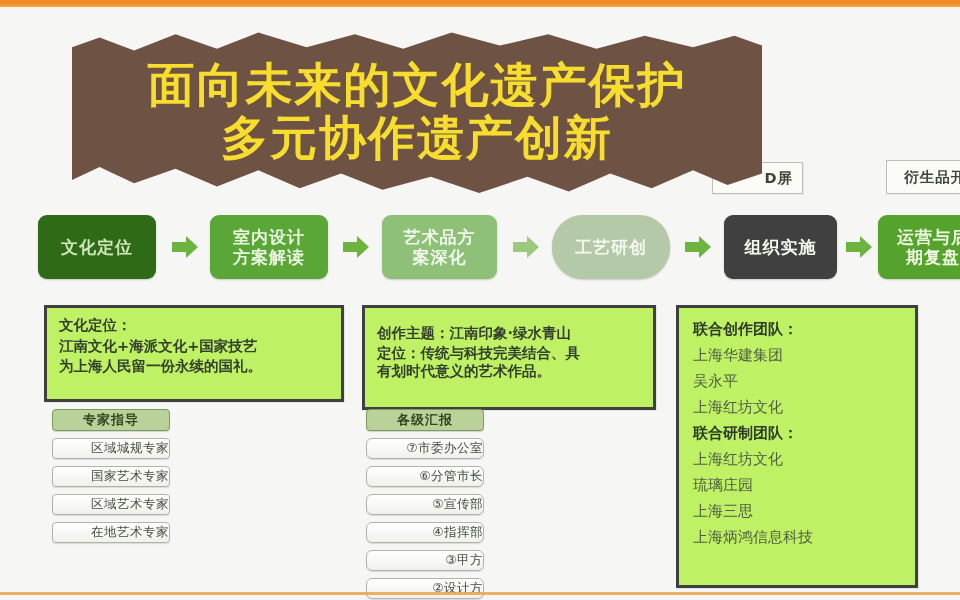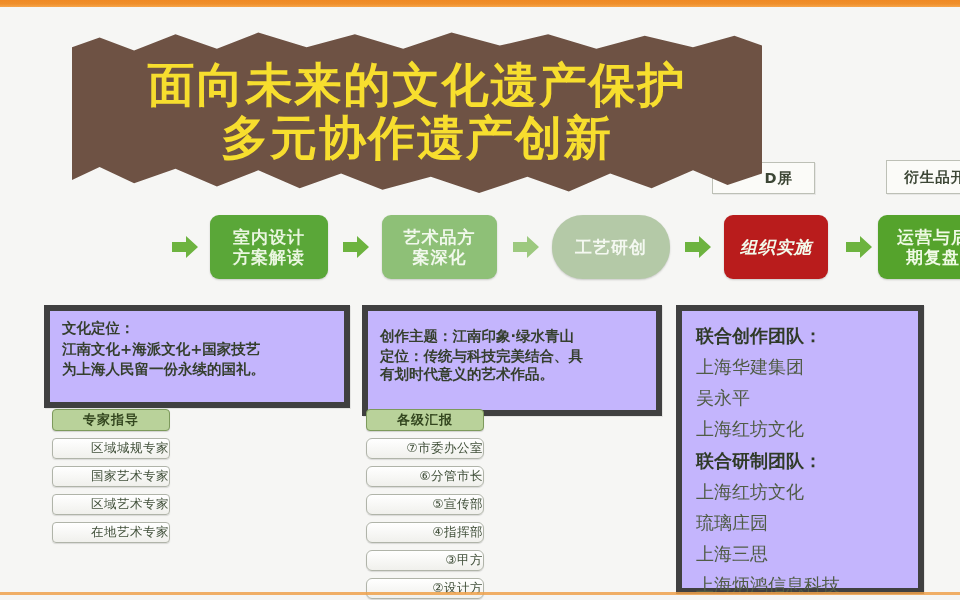--- a/index.html
+++ b/index.html
@@ -31,42 +31,42 @@
   .flow-box{
     position:absolute;top:0;height:64px;border-radius:9px;
     display:flex;align-items:center;justify-content:center;text-align:center;
     font-size:17px;line-height:1.18;font-weight:700;letter-spacing:1px;
     box-shadow:0 1px 2px rgba(0,0,0,.18);
   }
   .fb0{left:0px;width:118px;background:#2f6b17;color:#cfe8bb;}
   .fb1{left:172px;width:118px;background:#5aa738;color:#eaf6e0;}
   .fb2{left:344px;width:115px;background:#8ec077;color:#f1f8ec;}
   .fb3{left:514px;width:118px;background:#b4c9a7;color:#f4f8f1;border-radius:31px;}
-  .fb4{left:686px;width:104px;background:#b91c1c;color:#f3fbec;font-style:italic;}
+  .fb4{left:686px;width:113px;background:#404040;color:#f3fbec;}
   .fb5{left:840px;width:110px;background:#55a32c;color:#f0fae5;}
 
   .flow-arrow{position:absolute;top:19px;width:30px;height:26px;}
   .flow-arrow svg{display:block;width:30px;height:26px;}
   .fa0{left:132px;} .fa1{left:303px;} .fa2{left:473px;}
   .fa3{left:645px;} .fa4{left:806px;}
 
   
   .info-card{
-    position:absolute;background:#c4b5fd;
-    border:6px solid #404040;box-shadow:1px 1px 0 rgba(0,0,0,.07);
+    position:absolute;background:#bef264;
+    border:3px solid #404040;box-shadow:1px 1px 0 rgba(0,0,0,.07);
     color:#3d4736;
   }
   #card-left{left:44px;top:298px;width:272px;height:84px;padding:7px 10px 0 12px;}
   #card-mid{left:362px;top:298px;width:266px;height:84px;padding:15px 10px 0 12px;}
   #card-right{left:676px;top:298px;width:212px;height:268px;padding:9px 10px 0 14px;}
 
   .ln{font-size:14.5px;line-height:1.42;white-space:nowrap;}
   .ln.b{font-weight:700;color:#353f2e;}
   .ln.tight{line-height:1.30;}
-  #card-right .ln{font-size:18px;line-height:1.73;color:#505c46;}
+  #card-right .ln{font-size:15px;line-height:1.73;color:#505c46;}
   #card-right .ln.b{color:#2f3a28;}
 
   
   .col{position:absolute;}
   #col-left{left:52px;top:402px;width:118px;}
   #col-mid{left:366px;top:402px;width:118px;}
 
   .col-head{
     height:20px;border-radius:4px;background:#b9d29a;
     border:1px solid #7d9a5c;
@@ -84,21 +84,21 @@
   }
   #col-mid .chip{margin-top:7px;border-radius:6px;}
 
   
   .mini-box{
     position:absolute;background:#fbfbf8;border:1px solid #bdc0b6;
     display:flex;align-items:center;justify-content:center;
     font-size:14.5px;font-weight:700;color:#3c4635;letter-spacing:1px;
     box-shadow:1px 1px 0 rgba(0,0,0,.06);
   }
-  #mini-led{left:712px;top:155px;width:80px;height:30px;justify-content:flex-end;padding-right:21px;}
+  #mini-led{left:712px;top:155px;width:80px;height:30px;justify-content:flex-end;padding-right:9px;}
   #mini-deriv{left:838px;top:153px;width:112px;height:32px;margin-left:48px;}
 
   
   #title-overlay{
     position:absolute;left:72px;top:24px;width:690px;height:162px;
     -webkit-clip-path:polygon(
       0% 10%, 4% 4%, 9% 12%, 15% 2%, 21% 11%, 27% 1%, 34% 10%, 41% 2%,
       48% 11%, 55% 1%, 62% 9%, 69% 2%, 76% 11%, 83% 3%, 90% 10%, 96% 3%, 100% 9%,
       100% 88%, 95% 95%, 90% 86%, 84% 97%, 78% 88%, 72% 99%, 66% 90%,
       59% 100%, 52% 90%, 45% 98%, 39% 88%, 33% 97%, 27% 86%, 21% 96%,
@@ -129,20 +129,23 @@
   <div class="slide">
 
     <div class="mini-box" id="mini-led">
       <span>D屏</span>
     </div>
     <div class="mini-box" id="mini-deriv">
       <span>衍生品开发</span>
     </div>
 
     <div class="flow-row">
+      <div class="flow-box fb0">
+        <span>文化定位</span>
+      </div>
       <div class="flow-arrow fa0">
         <svg viewBox="0 0 30 26">
             <path d="M2 8 H16 V2 L28 13 L16 24 V18 H2 Z" fill="#6db33f"></path>
           </svg>
       </div>
 
       <div class="flow-box fb1">
         <span>
             <div>室内设计</div>
             <div>方案解读</div>

